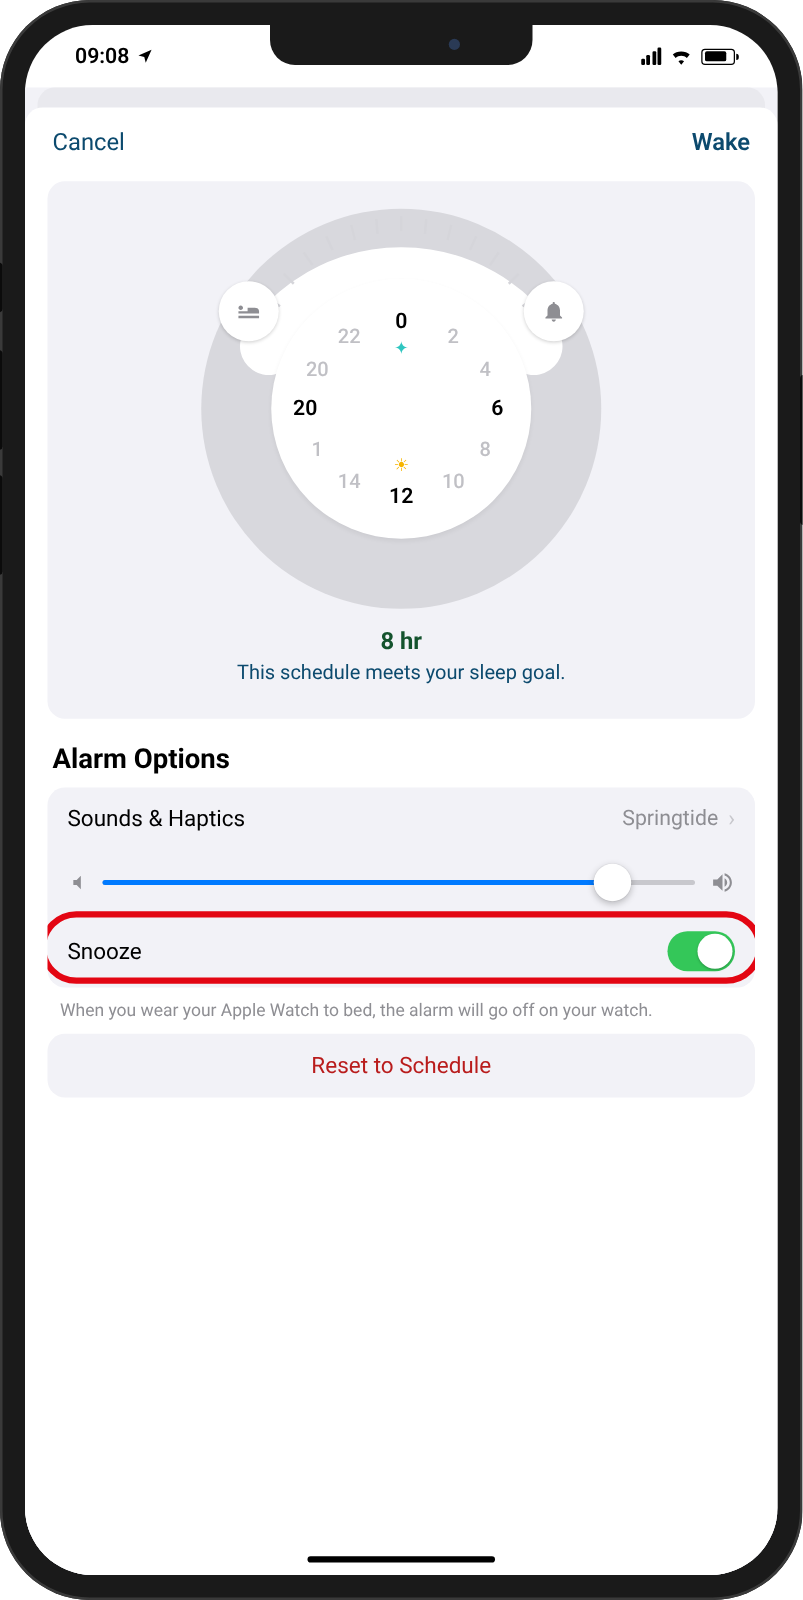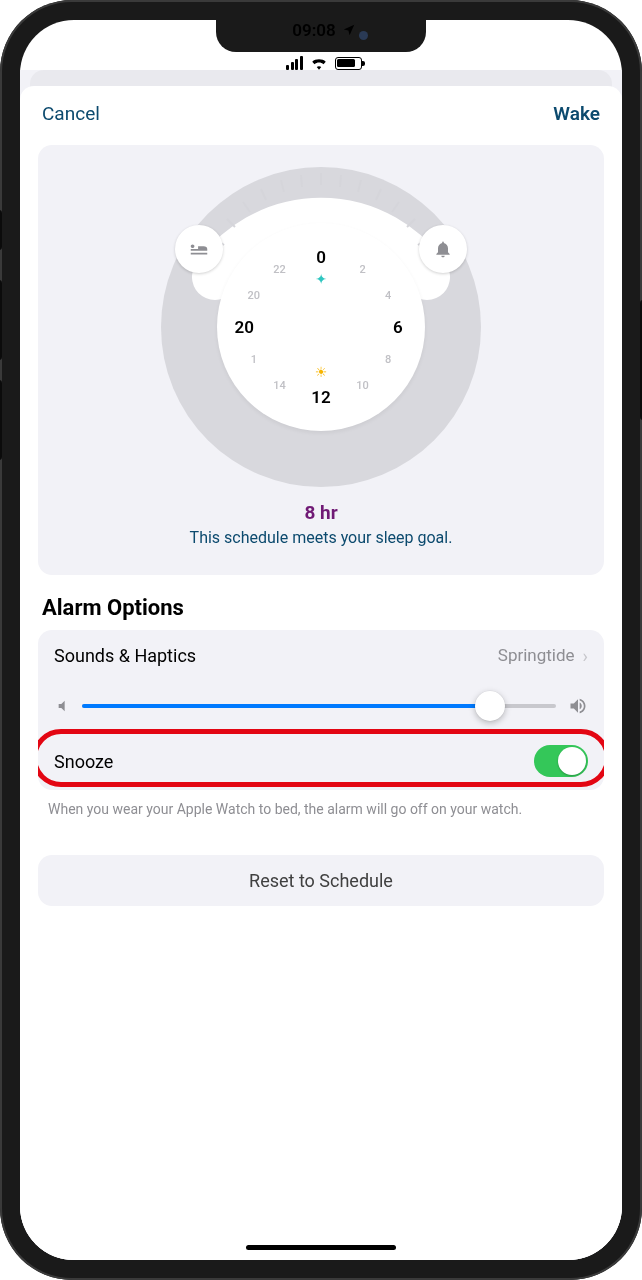--- a/index.html
+++ b/index.html
@@ -49,21 +49,20 @@
   .status-bar {
     height: 50px;
     display: flex;
     align-items: center;
     justify-content: space-between;
     padding: 0 34px 0 40px;
     font-size: 17px;
     font-weight: 600;
     color: #000;
     position: relative;
-    flex-direction: column;
   }
   .status-left { display:flex; align-items:center; gap:6px; }
   .status-right { display:flex; align-items:center; gap:7px; }
   .notch {
     position:absolute;
     top:0; left:50%; transform:translateX(-50%);
     width:210px; height:32px;
     background:#1a1a1a;
     border-bottom-left-radius:20px;
     border-bottom-right-radius:20px;
@@ -137,31 +136,31 @@
     border-radius:50%;
     background:#fff;
     display:flex; align-items:center; justify-content:center;
     box-shadow:0 1px 3px rgba(0,0,0,0.18);
     color:#8e8e93;
   }
   .handle-bed { top:58px; left:14px; }
   .handle-bell { top:58px; right:14px; }
   .hour-label {
     position:absolute;
-    font-size:11px;
+    font-size:16px;
     color:#c0c0c5;
     font-weight:500;
     transform:translate(-50%,-50%);
   }
   .hour-label.primary { color:#000; font-weight:600; font-size:17px; }
   .sparkle { position:absolute; color:#2fc6c0; font-size:14px; transform:translate(-50%,-50%);}
   .sun { position:absolute; color:#f7b500; font-size:14px; transform:translate(-50%,-50%);}
 
   .duration {
-    font-size:19px; font-weight:700; color:#701a75;
+    font-size:19px; font-weight:700; color:#14532d;
     margin-top:14px;
   }
   .duration-sub {
     font-size:16px; color:#0c4a6e; margin-top:4px;
   }
 
   .section-title {
     font-size:22px; font-weight:700;
     margin:8px 22px 10px;
   }
@@ -229,32 +228,32 @@
 
   .highlight {
     position:absolute;
     border:5px solid #e30613;
     border-radius:30px;
     pointer-events:none;
   }
 
   .footer-text {
     font-size:14px; color:#8e8e93;
-    margin:10px 28px 36px;
+    margin:10px 28px 8px;
     line-height:1.35;
   }
 
   .reset-btn {
     margin:0 18px;
     background:#f2f2f7;
     border-radius:14px;
     text-align:center;
     padding:15px;
     font-size:18px;
-    color:#404040;
+    color:#b91c1c;
   }
 
   .home-indicator {
     position:absolute;
     bottom:10px; left:50%; transform:translateX(-50%);
     width:150px; height:5px; border-radius:3px;
     background:#000;
   }
 
   

